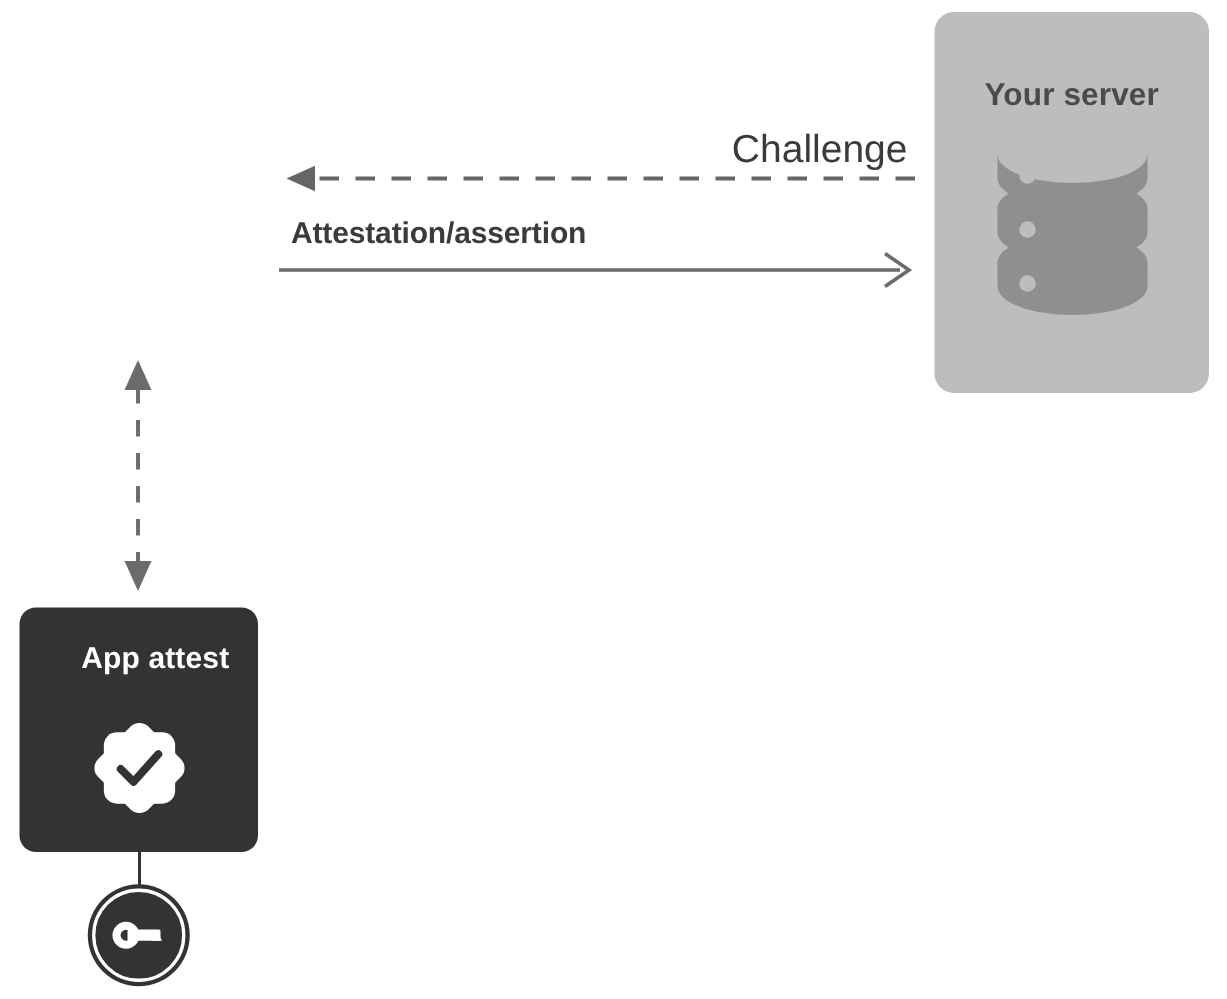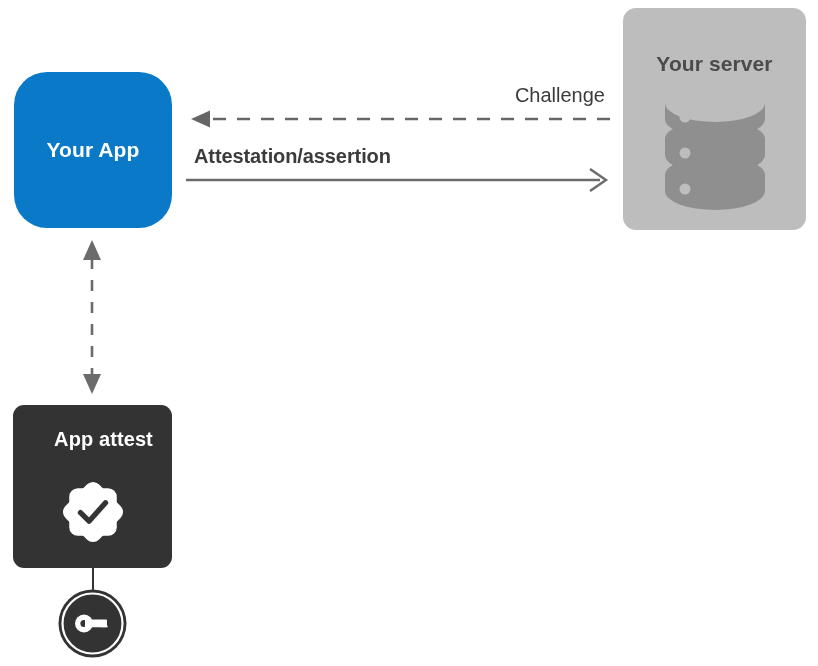--- a/index.html
+++ b/index.html
@@ -88,21 +88,21 @@
     top: 588px;
     width: 71px;
     height: 71px;
   }
 
   
   #node-your-server {
     left: 623px;
     top: 8px;
     width: 183px;
-    height: 222px;
+    height: 254px;
     background: #bdbdbd;
     border-radius: 13px;
   }
   #node-your-server .node-label {
     position: absolute;
     top: 44px;
     left: 0;
     width: 100%;
     text-align: center;
     color: #4b4b4b;
@@ -146,39 +146,36 @@
   .edge-label {
     position: absolute;
     color: #3b3b3b;
     white-space: nowrap;
   }
   #label-challenge {
     left: 310px;
     top: 84px;
     width: 295px;
     text-align: right;
-    font-size: 20px;
+    font-size: 26px;
     font-weight: normal;
   }
   #label-attestation {
     left: 194px;
     top: 145px;
     font-size: 20px;
     font-weight: bold;
     letter-spacing: -0.1px;
   }
 </style>
 </head>
 <body>
 
 <div id="diagram-canvas">
 
-  <div class="node" id="node-your-app">
-    <span class="node-label">Your App</span>
-  </div>
 
   <div class="edge-label" id="label-challenge">Challenge</div>
 
   <svg class="connector" id="connector-challenge" viewBox="0 0 424 26" width="424" height="26">
     <line x1="424" y1="13" x2="22" y2="13" stroke="#666666" stroke-width="2.6" stroke-dasharray="13 11" stroke-linecap="butt"></line>
     <polygon points="5,13 24,4.5 24,21.5" fill="#666666"></polygon>
   </svg>
 
   <div class="edge-label" id="label-attestation">Attestation/assertion</div>
 

